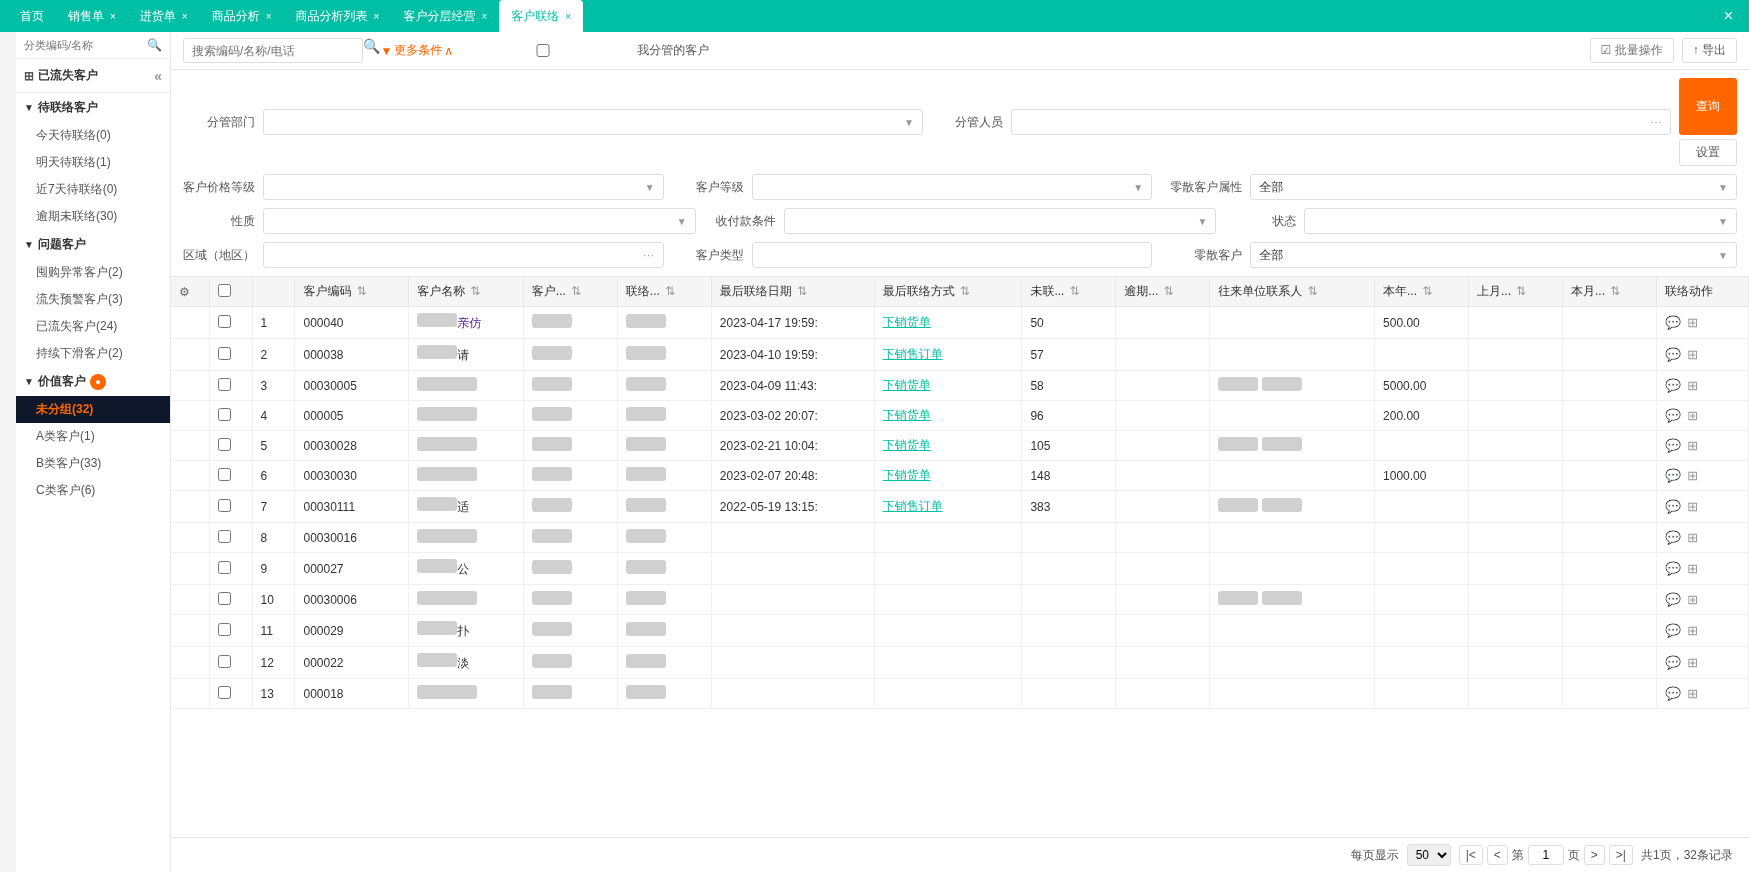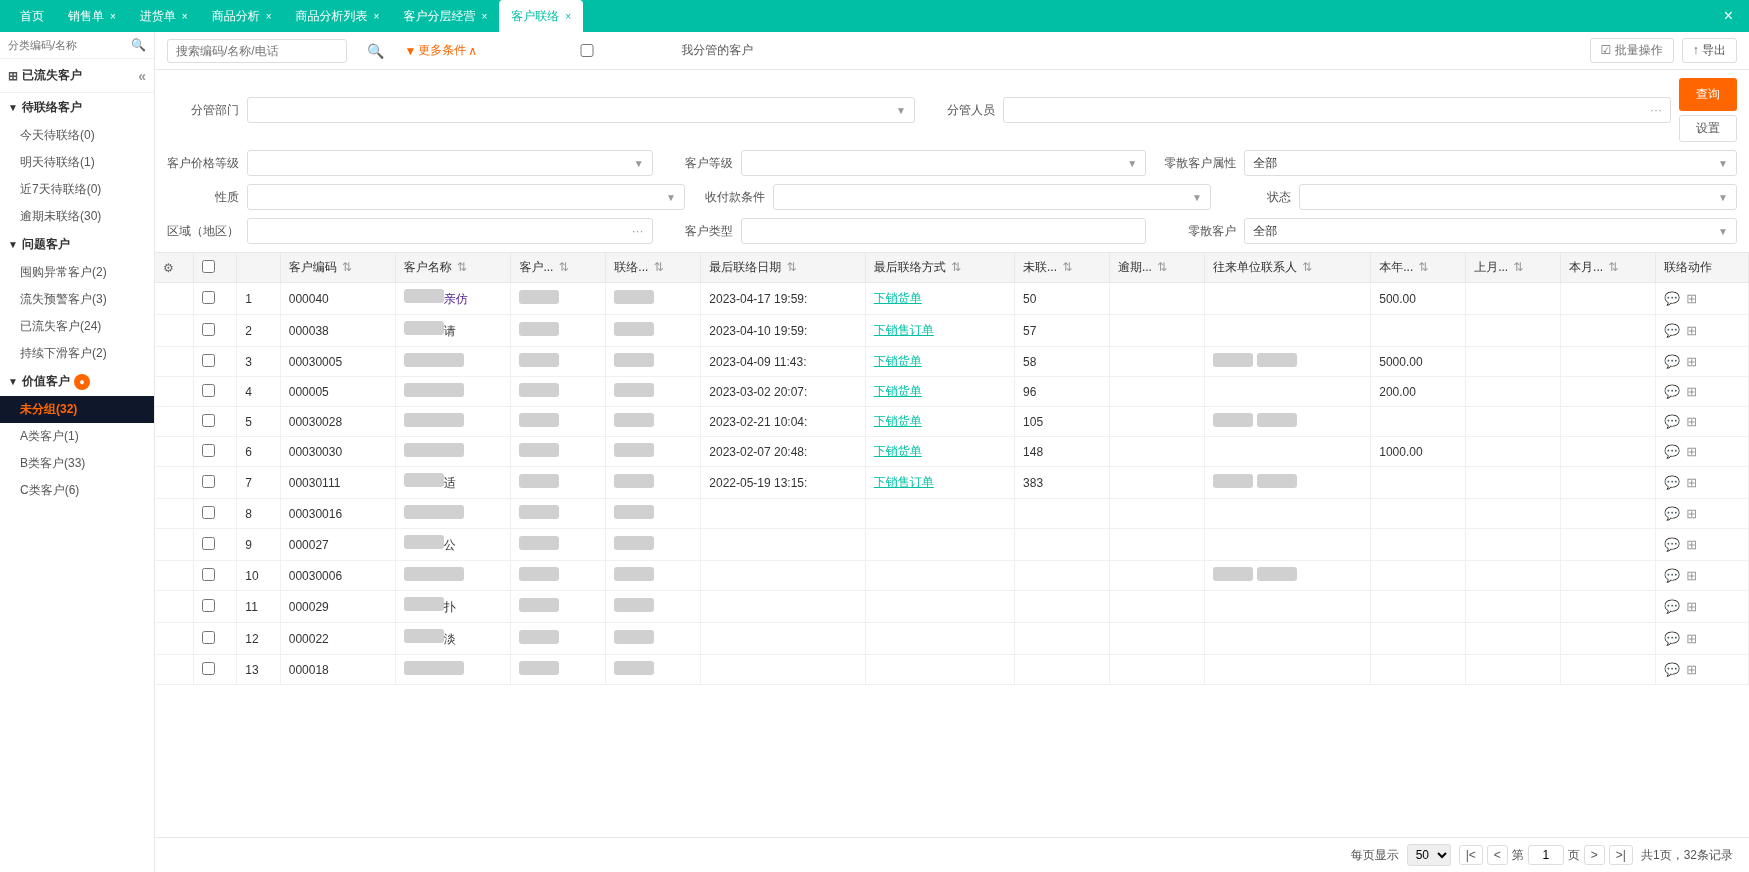--- a/index.html
+++ b/index.html
@@ -48,20 +48,21 @@
       color: #fff;
       font-size: 16px;
       cursor: pointer;
       padding: 0 8px;
     }
 
     
     .main-layout {
       display: flex;
       height: calc(100vh - 32px);
+      margin-left: 16px;
     }
 
     
     .sidebar {
       width: 155px;
       background: #fff;
       border-right: 1px solid #e8e8e8;
       overflow-y: auto;
       flex-shrink: 0;
     }
@@ -134,22 +135,21 @@
       flex-direction: column;
       overflow: hidden;
     }
 
     
     .filter-bar {
       background: #fff;
       border-bottom: 1px solid #e8e8e8;
       padding: 6px 12px;
       display: flex;
-      align-items: center;
-      gap: 20px;
+      gap: 0;
     }
     .filter-bar input {
       border: 1px solid #ddd;
       border-radius: 3px;
       padding: 4px 8px;
       width: 180px;
       outline: none;
       font-size: 12px;
     }
     .filter-bar .search-btn {
@@ -239,21 +239,21 @@
     .adv-actions {
       display: flex;
       flex-direction: column;
       gap: 4px;
       flex-shrink: 0;
     }
     .btn-query {
       background: #ff6600;
       color: #fff;
       border: none;
-      padding: 8px 16px;
+      padding: 20px 16px;
       border-radius: 3px;
       cursor: pointer;
       font-size: 12px;
     }
     .btn-reset {
       background: #fff;
       color: #555;
       border: 1px solid #ddd;
       padding: 4px 16px;
       border-radius: 3px;

